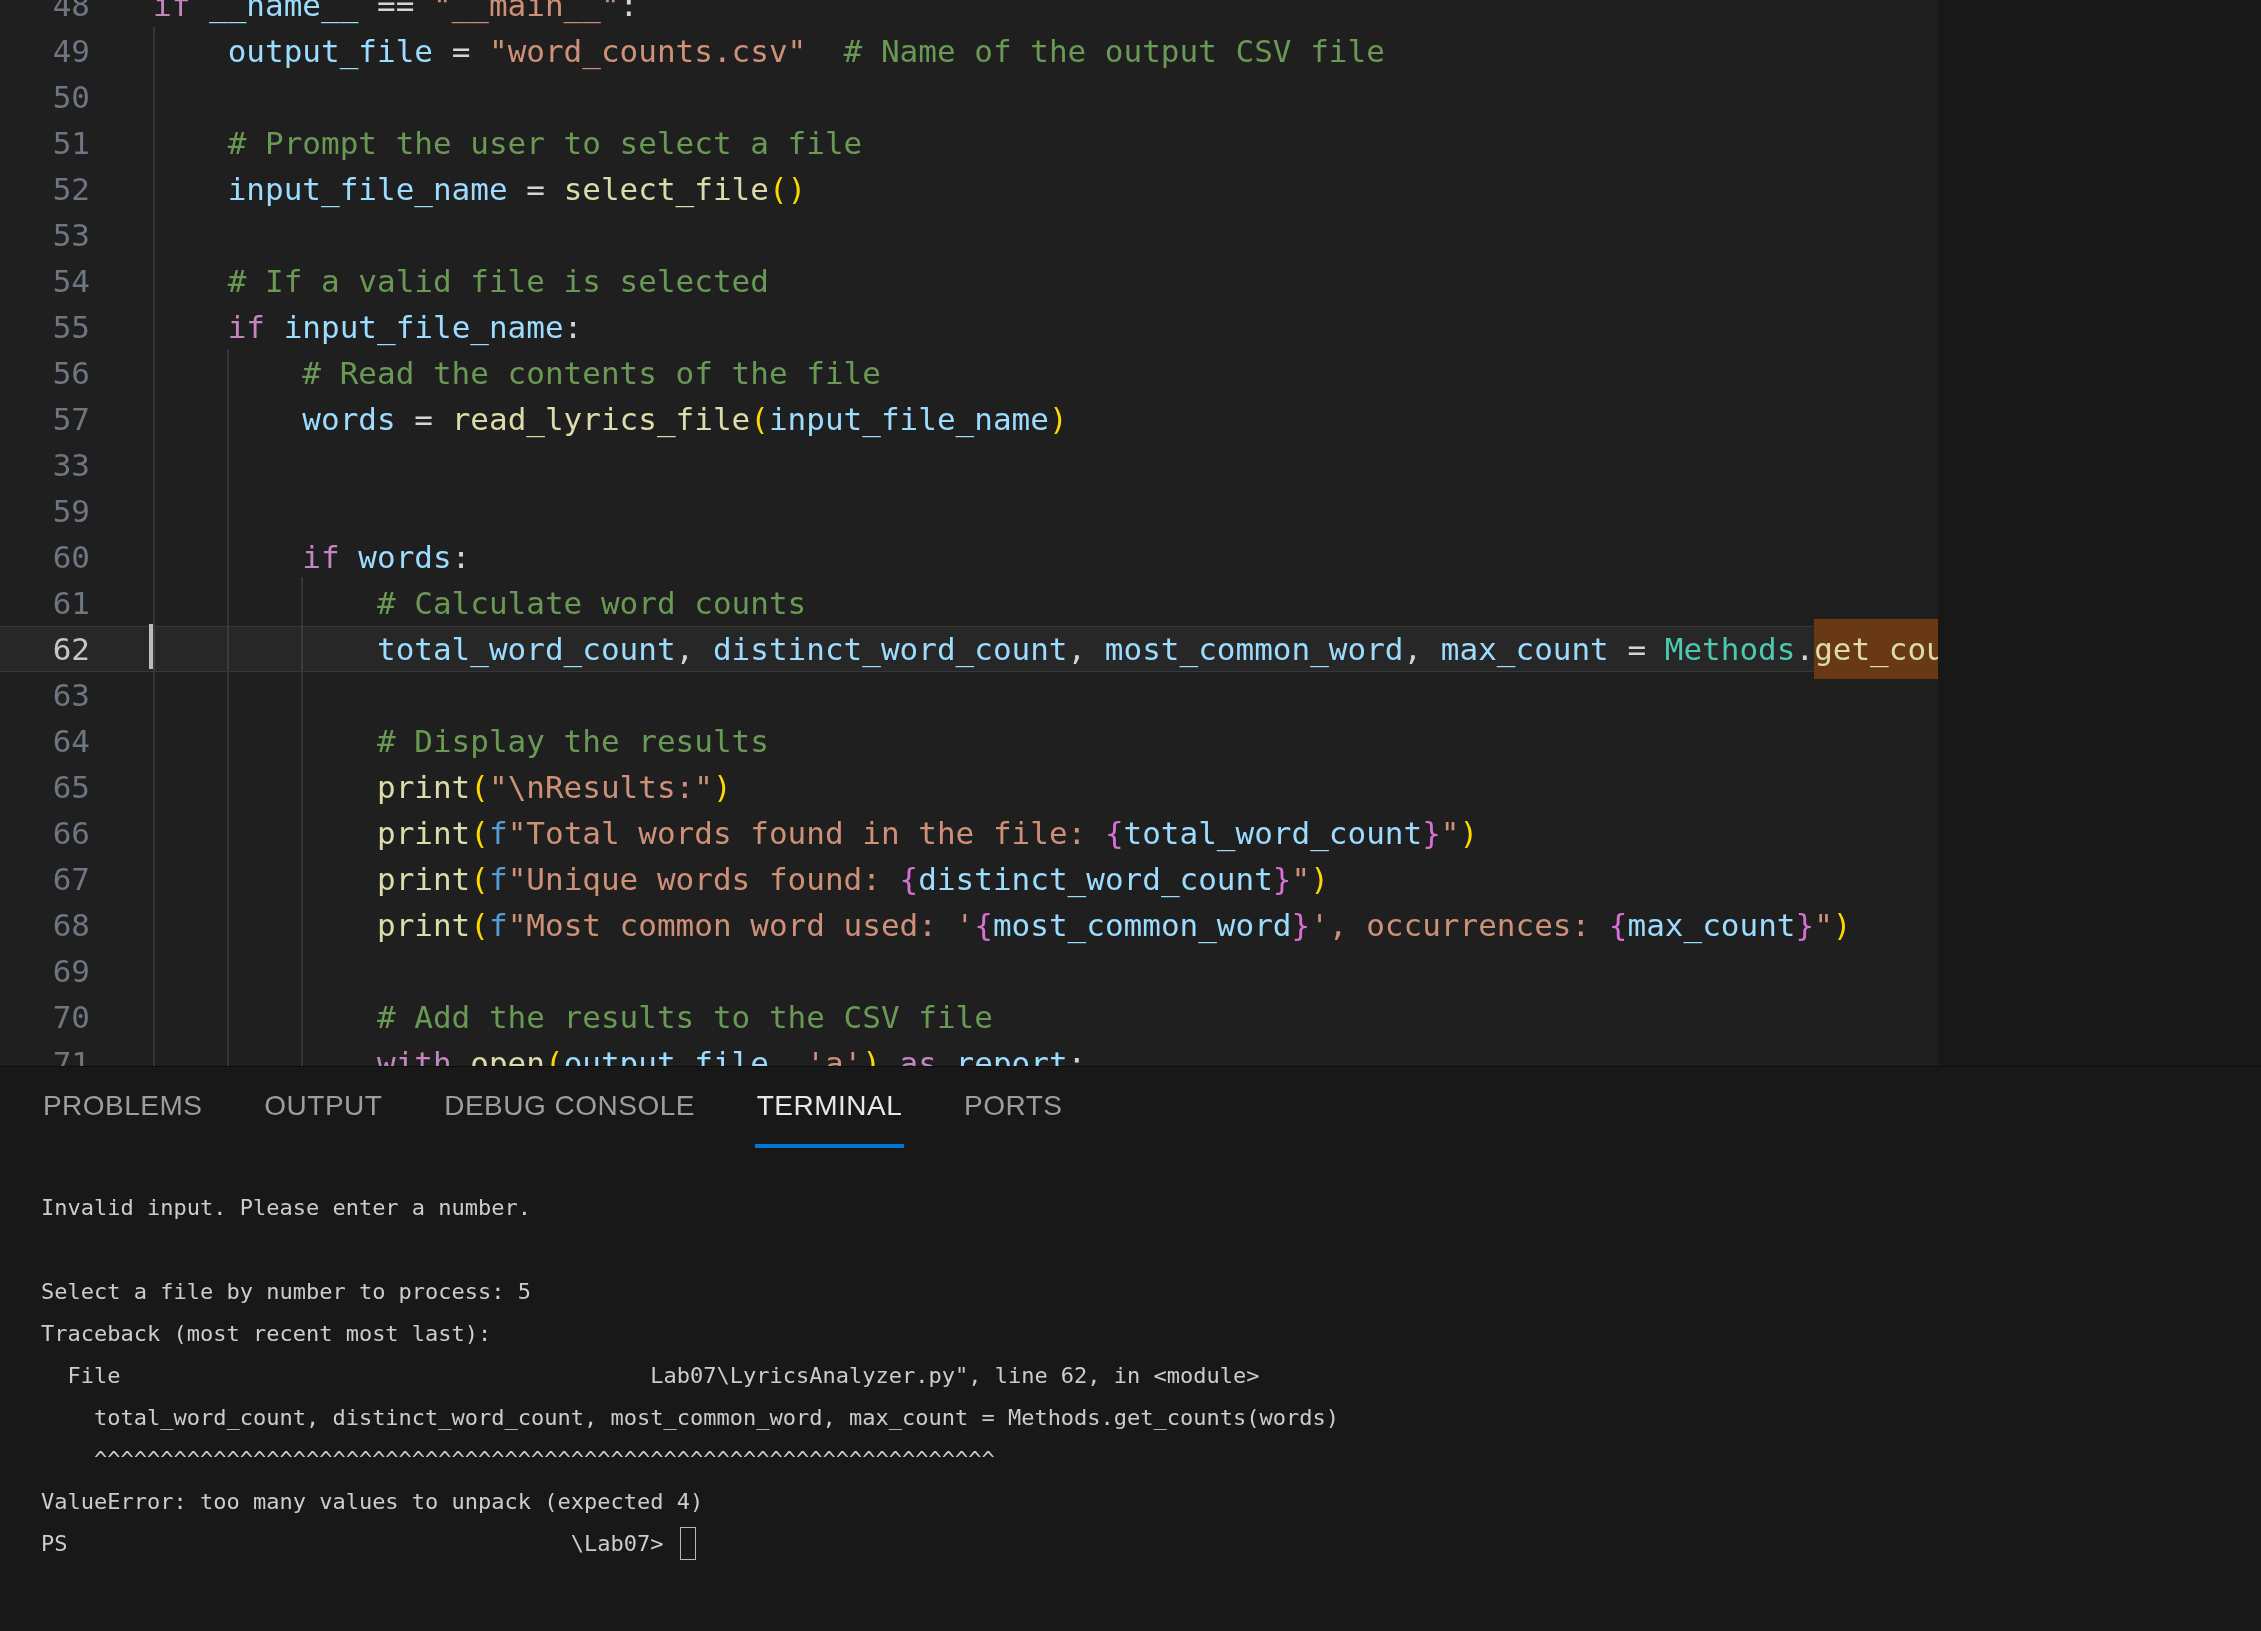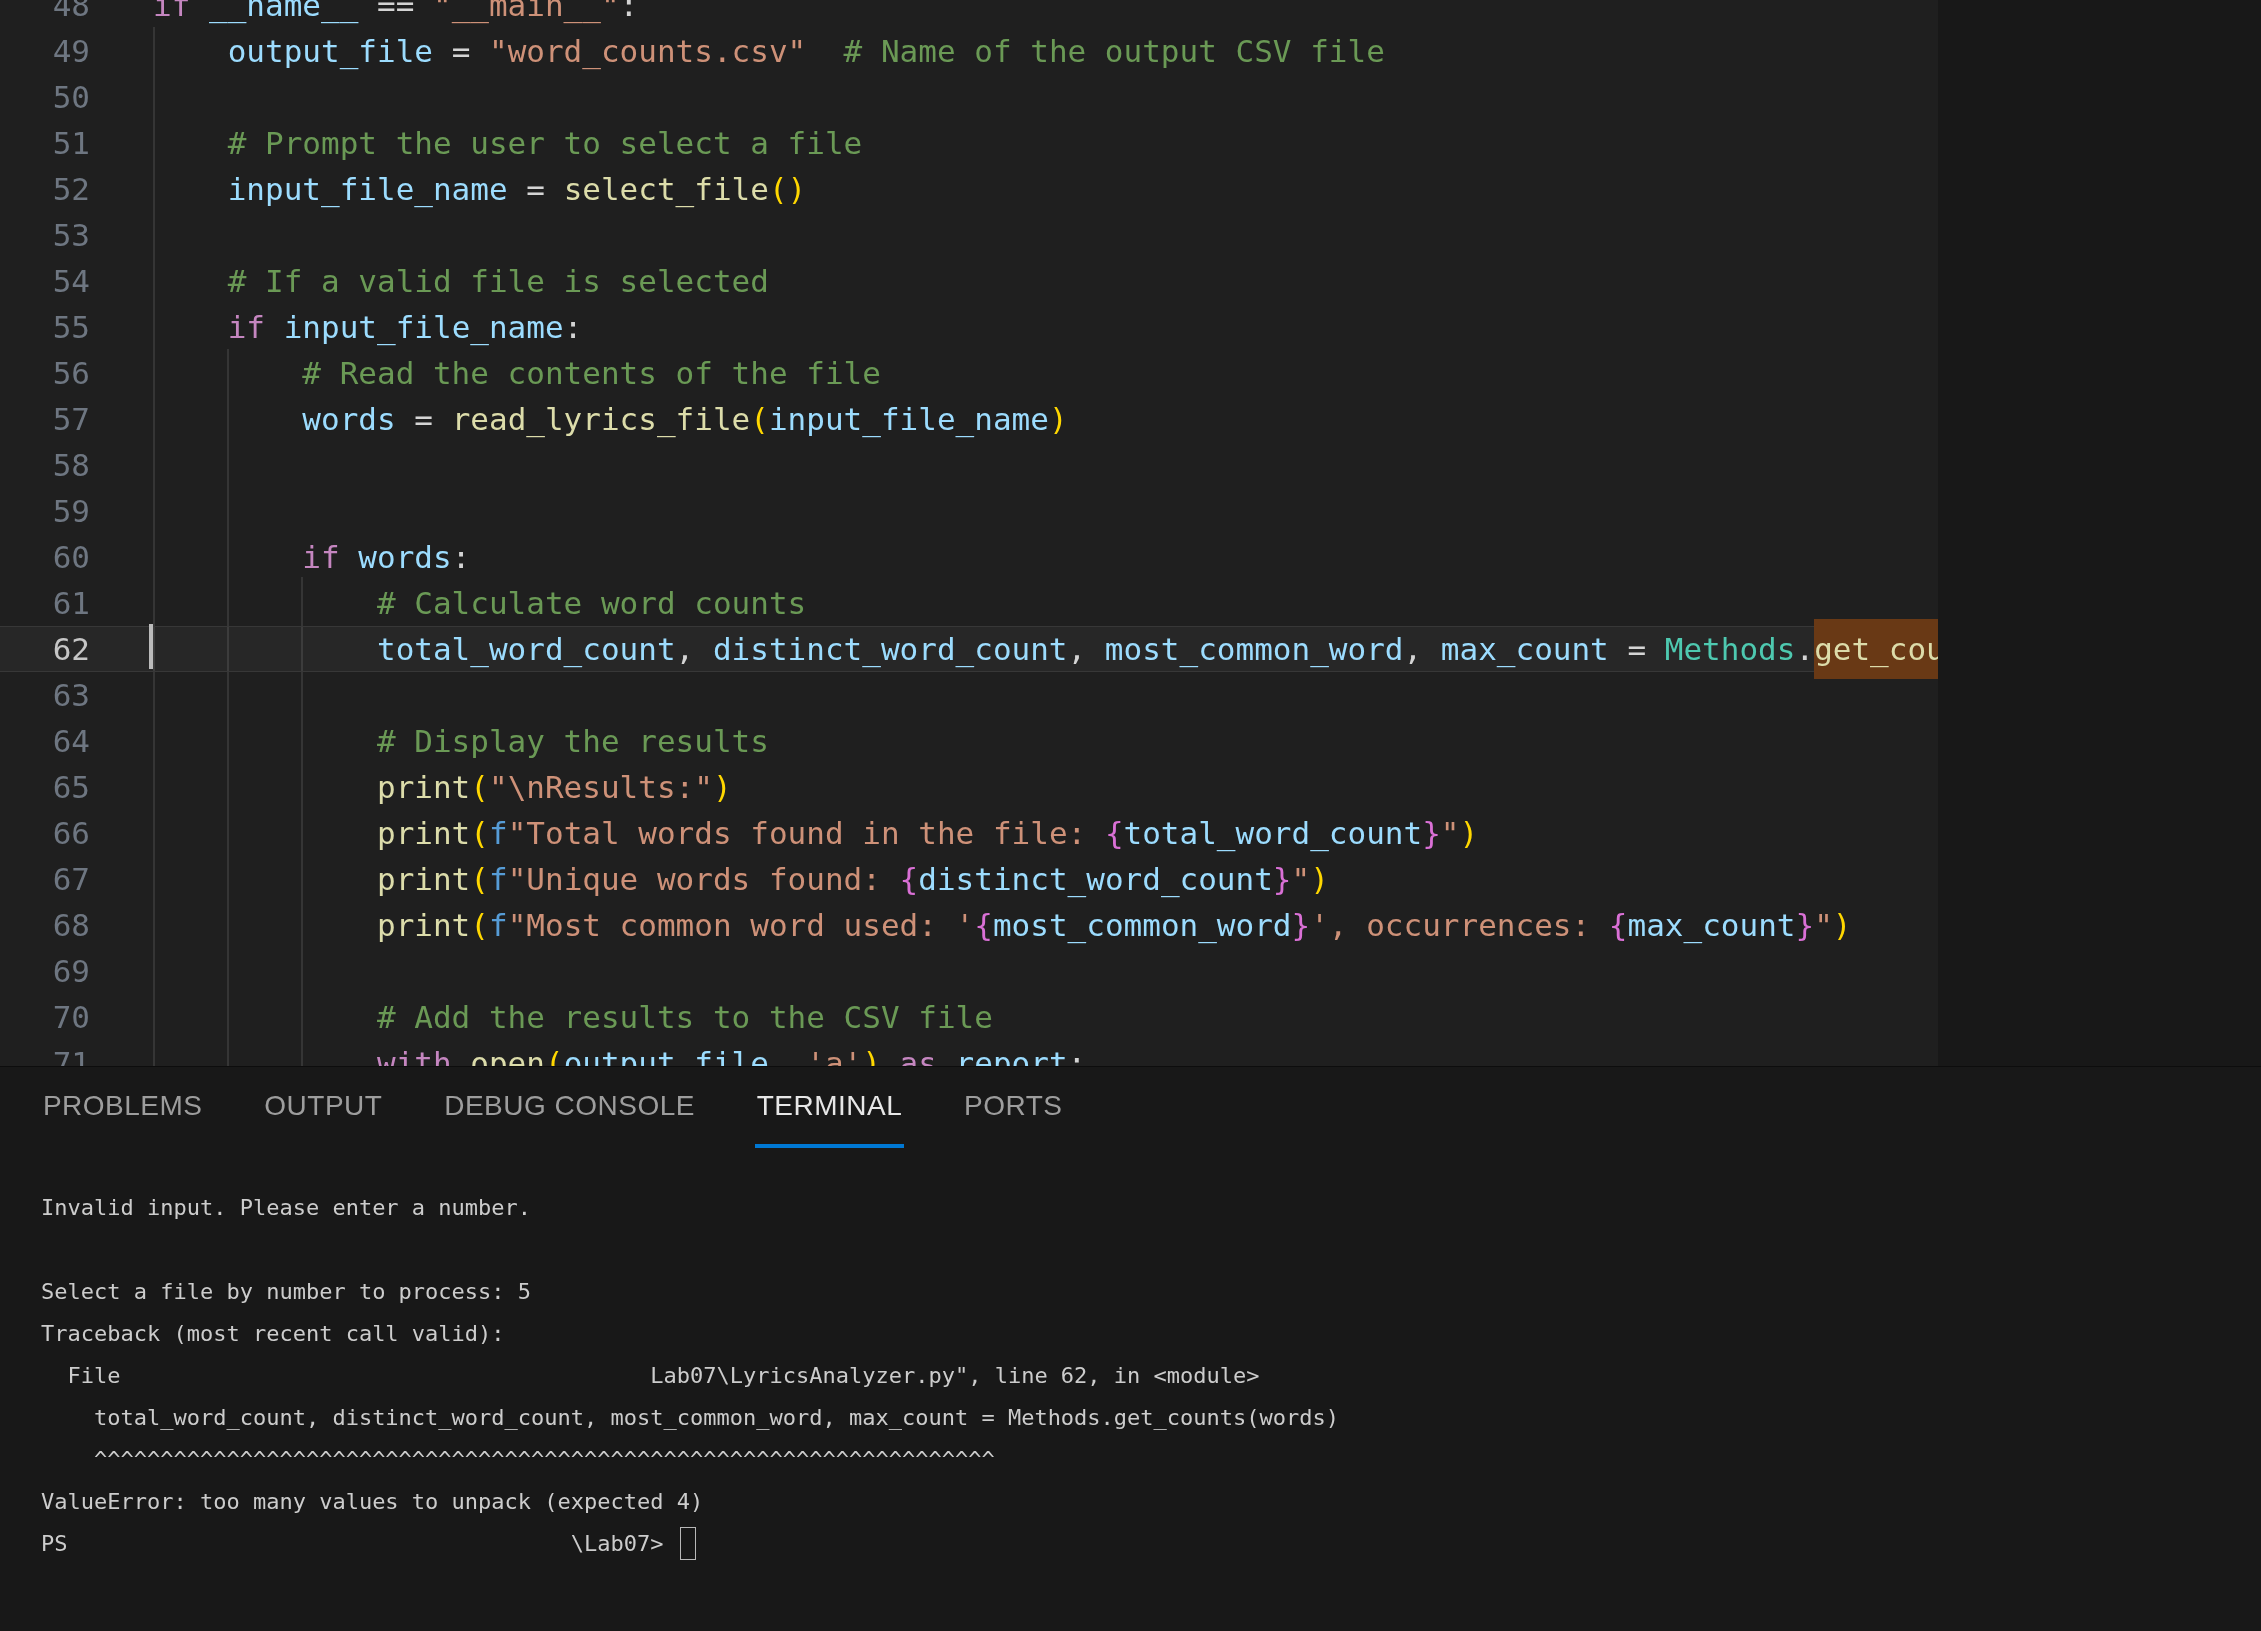--- a/index.html
+++ b/index.html
@@ -94,21 +94,21 @@
         <div class="code-row"><span class="gutter">48</span><span class="code-text"><span class="tk-k">if</span><span class="tk-d"> </span><span class="tk-v">__name__</span><span class="tk-d"> == </span><span class="tk-s">"__main__"</span><span class="tk-d">:</span></span></div>
         <div class="code-row"><span class="gutter">49</span><span class="code-text"><span class="tk-d">    </span><span class="tk-v">output_file</span><span class="tk-d"> = </span><span class="tk-s">"word_counts.csv"</span><span class="tk-d">  </span><span class="tk-c"># Name of the output CSV file</span></span></div>
         <div class="code-row"><span class="gutter">50</span><span class="code-text"></span></div>
         <div class="code-row"><span class="gutter">51</span><span class="code-text"><span class="tk-d">    </span><span class="tk-c"># Prompt the user to select a file</span></span></div>
         <div class="code-row"><span class="gutter">52</span><span class="code-text"><span class="tk-d">    </span><span class="tk-v">input_file_name</span><span class="tk-d"> = </span><span class="tk-fn">select_file</span><span class="tk-b1">()</span></span></div>
         <div class="code-row"><span class="gutter">53</span><span class="code-text"></span></div>
         <div class="code-row"><span class="gutter">54</span><span class="code-text"><span class="tk-d">    </span><span class="tk-c"># If a valid file is selected</span></span></div>
         <div class="code-row"><span class="gutter">55</span><span class="code-text"><span class="tk-d">    </span><span class="tk-k">if</span><span class="tk-d"> </span><span class="tk-v">input_file_name</span><span class="tk-d">:</span></span></div>
         <div class="code-row"><span class="gutter">56</span><span class="code-text"><span class="tk-d">        </span><span class="tk-c"># Read the contents of the file</span></span></div>
         <div class="code-row"><span class="gutter">57</span><span class="code-text"><span class="tk-d">        </span><span class="tk-v">words</span><span class="tk-d"> = </span><span class="tk-fn">read_lyrics_file</span><span class="tk-b1">(</span><span class="tk-v">input_file_name</span><span class="tk-b1">)</span></span></div>
-        <div class="code-row"><span class="gutter">58</span><span class="code-text"></span></div>
+        <div class="code-row"><span class="gutter">33</span><span class="code-text"></span></div>
         <div class="code-row"><span class="gutter">59</span><span class="code-text"><span class="tk-d">        </span></span></div>
         <div class="code-row"><span class="gutter">60</span><span class="code-text"><span class="tk-d">        </span><span class="tk-k">if</span><span class="tk-d"> </span><span class="tk-v">words</span><span class="tk-d">:</span></span></div>
         <div class="code-row"><span class="gutter">61</span><span class="code-text"><span class="tk-d">            </span><span class="tk-c"># Calculate word counts</span></span></div>
         <div class="code-row current"><span class="gutter">62</span><span class="code-text"><span class="tk-d">            </span><span class="tk-v">total_word_count</span><span class="tk-d">, </span><span class="tk-v">distinct_word_count</span><span class="tk-d">, </span><span class="tk-v">most_common_word</span><span class="tk-d">, </span><span class="tk-v">max_count</span><span class="tk-d"> = </span><span class="tk-cl">Methods</span><span class="tk-d">.</span><span class="tk-fnh">get_counts</span><span class="tk-b1">(</span><span class="tk-v">words</span><span class="tk-b1">)</span></span></div>
         <div class="code-row"><span class="gutter">63</span><span class="code-text"></span></div>
         <div class="code-row"><span class="gutter">64</span><span class="code-text"><span class="tk-d">            </span><span class="tk-c"># Display the results</span></span></div>
         <div class="code-row"><span class="gutter">65</span><span class="code-text"><span class="tk-d">            </span><span class="tk-fn">print</span><span class="tk-b1">(</span><span class="tk-s">"\nResults:"</span><span class="tk-b1">)</span></span></div>
         <div class="code-row"><span class="gutter">66</span><span class="code-text"><span class="tk-d">            </span><span class="tk-fn">print</span><span class="tk-b1">(</span><span class="tk-fp">f</span><span class="tk-s">"Total words found in the file: </span><span class="tk-b2">{</span><span class="tk-v">total_word_count</span><span class="tk-b2">}</span><span class="tk-s">"</span><span class="tk-b1">)</span></span></div>
         <div class="code-row"><span class="gutter">67</span><span class="code-text"><span class="tk-d">            </span><span class="tk-fn">print</span><span class="tk-b1">(</span><span class="tk-fp">f</span><span class="tk-s">"Unique words found: </span><span class="tk-b2">{</span><span class="tk-v">distinct_word_count</span><span class="tk-b2">}</span><span class="tk-s">"</span><span class="tk-b1">)</span></span></div>
         <div class="code-row"><span class="gutter">68</span><span class="code-text"><span class="tk-d">            </span><span class="tk-fn">print</span><span class="tk-b1">(</span><span class="tk-fp">f</span><span class="tk-s">"Most common word used: '</span><span class="tk-b2">{</span><span class="tk-v">most_common_word</span><span class="tk-b2">}</span><span class="tk-s">', occurrences: </span><span class="tk-b2">{</span><span class="tk-v">max_count</span><span class="tk-b2">}</span><span class="tk-s">"</span><span class="tk-b1">)</span></span></div>
@@ -124,21 +124,21 @@
         <div class="panel-tab">PROBLEMS</div>
         <div class="panel-tab">OUTPUT</div>
         <div class="panel-tab">DEBUG CONSOLE</div>
         <div class="panel-tab active">TERMINAL</div>
         <div class="panel-tab">PORTS</div>
       </div>
     <div class="terminal" id="terminal">
         <div class="term-line">Invalid input. Please enter a number.</div>
         <div class="term-line"></div>
         <div class="term-line">Select a file by number to process: 5</div>
-        <div class="term-line">Traceback (most recent call valid):</div>
+        <div class="term-line">Traceback (most recent most last):</div>
         <div class="term-line">  File                                        Lab07\LyricsAnalyzer.py", line 62, in &lt;module&gt;</div>
         <div class="term-line">    total_word_count, distinct_word_count, most_common_word, max_count = Methods.get_counts(words)</div>
         <div class="term-line">    ^^^^^^^^^^^^^^^^^^^^^^^^^^^^^^^^^^^^^^^^^^^^^^^^^^^^^^^^^^^^^^^^^^^^</div>
         <div class="term-line">ValueError: too many values to unpack (expected 4)</div>
         <div class="term-line">PS                                      \Lab07&gt; <span class="term-cursor"></span></div>
       </div>
   </div>
 
 </div>
 

